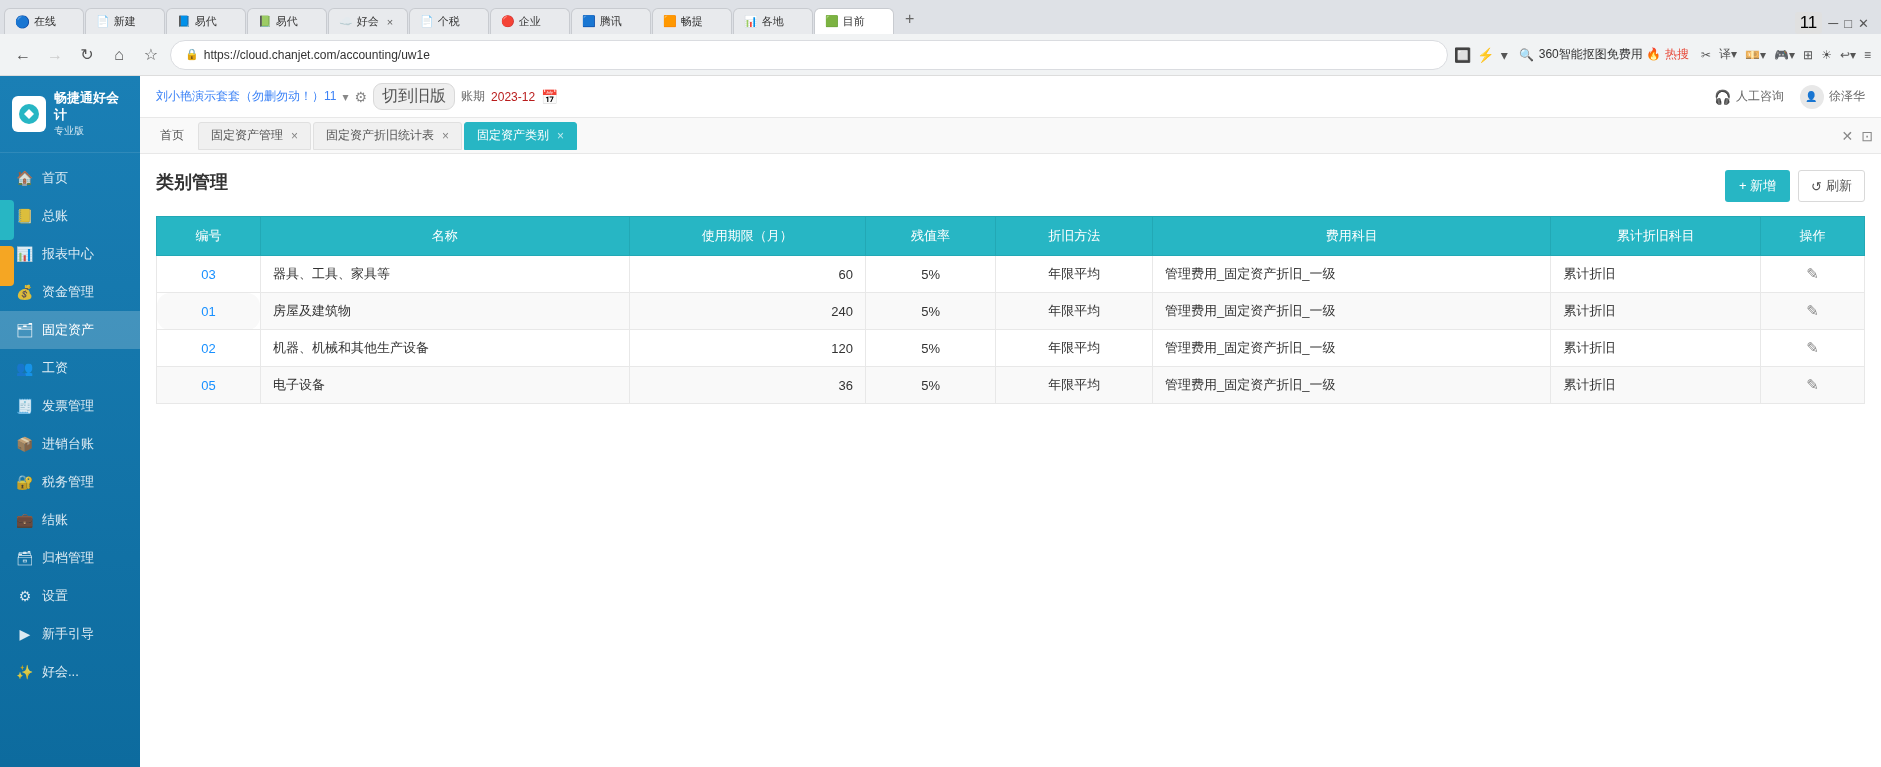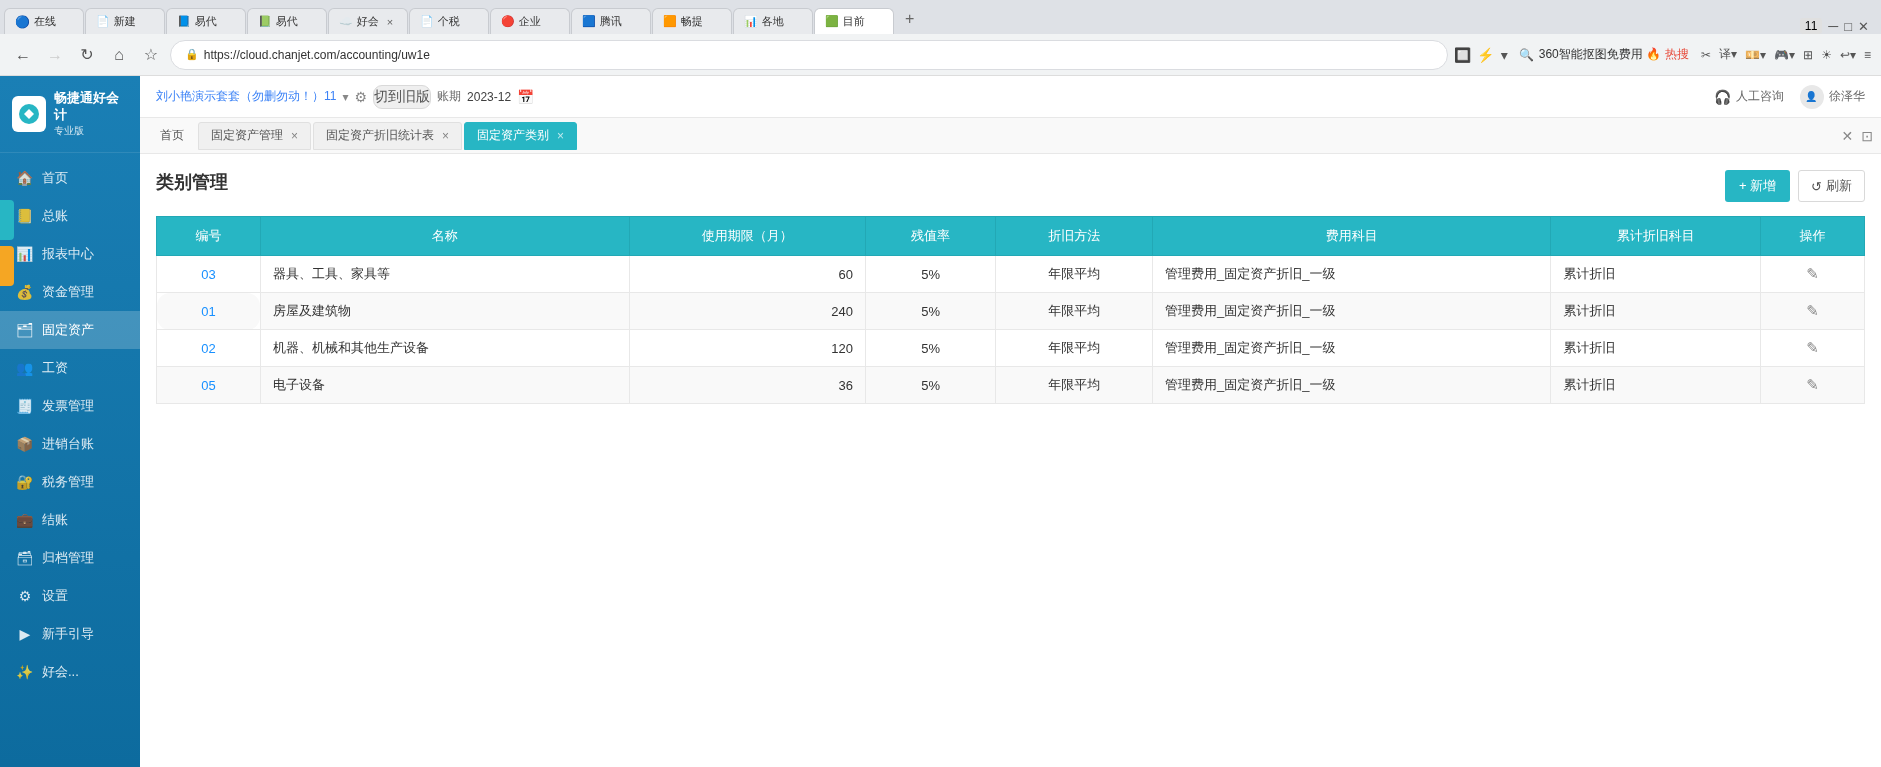--- a/index.html
+++ b/index.html
@@ -19,21 +19,21 @@
     .sidebar-item.active { background: rgba(255,255,255,0.2); color: #fff; }
     .sidebar-icon { width: 18px; height: 18px; display: flex; align-items: center; justify-content: center; font-size: 14px; flex-shrink: 0; }
 
     
     .main-content { flex: 1; display: flex; flex-direction: column; background: #fff; overflow: hidden; }
 
     
     .top-bar { display: flex; align-items: center; padding: 0 16px; height: 42px; background: #fff; border-bottom: 1px solid #e8e8e8; gap: 10px; flex-shrink: 0; }
     .account-info { display: flex; align-items: center; gap: 6px; font-size: 12px; color: #333; }
     .account-name { color: #3b82f6; cursor: pointer; }
-    .switch-btn { border: 1px solid #d9d9d9; padding: 2px 0; border-radius: 9px; font-size: 14px; cursor: pointer; color: #555; }
+    .switch-btn { border: 1px solid #d9d9d9; padding: 2px 8px; border-radius: 9px; font-size: 16px; cursor: pointer; color: #555; }
     .top-bar-right { margin-left: auto; display: flex; align-items: center; gap: 16px; font-size: 12px; color: #666; }
     .top-bar-user { display: flex; align-items: center; gap: 5px; cursor: pointer; }
     .user-avatar { width: 24px; height: 24px; background: #e8e8e8; border-radius: 50%; display: flex; align-items: center; justify-content: center; font-size: 10px; }
 
     
     .tab-bar { display: flex; align-items: center; border-bottom: 1px solid #e8e8e8; background: #f9f9f9; padding: 0 8px; height: 36px; flex-shrink: 0; gap: 2px; }
     .page-tab { display: flex; align-items: center; gap: 5px; padding: 0 12px; height: 28px; border: 1px solid #e0e0e0; border-radius: 3px 3px 0 0; font-size: 12px; cursor: pointer; color: #555; background: #f0f0f0; white-space: nowrap; }
     .page-tab.active { background: #27b6c4; color: #fff; border-color: #27b6c4; }
     .page-tab-close { font-size: 12px; color: inherit; margin-left: 3px; opacity: 0.7; }
     .tab-plain { background: transparent; border: none; color: #555; }
@@ -103,21 +103,21 @@
       <span style="color:#2e7d32;font-size:11px;">📊</span>
       <span>各地</span>
     </div>
     <div style="display:flex;align-items:center;padding:0 10px;height:26px;background:#fff;border-radius:6px 6px 0 0;font-size:11px;color:#333;min-width:80px;border:1px solid #c8cbd0;border-bottom:none;gap:4px;font-weight:500;">
       <span style="color:#2e7d32;font-size:11px;">🟩</span>
       <span>目前</span>
     </div>
     <span style="padding:0 10px;font-size:16px;color:#666;cursor:pointer;align-self:center;">+</span>
 
     <div style="margin-left:auto;display:flex;align-items:center;gap:6px;padding-right:12px;">
-      <span style="background:#e0e0e0;padding:1px 5px;border-radius:3px;font-size:12px;">11</span>
+      <span style="background:#e0e0e0;padding:1px 5px;border-radius:3px;font-size:17px;">11</span>
       <span style="cursor:pointer;font-size:14px;color:#555;">─</span>
       <span style="cursor:pointer;font-size:13px;color:#555;">□</span>
       <span style="cursor:pointer;font-size:13px;color:#555;">✕</span>
     </div>
   </div>
 
   <div style="display:flex;align-items:center;background:#f1f3f4;height:42px;padding:0 10px;gap:6px;border-bottom:1px solid #ddd;">
     <span style="width:26px;height:26px;display:flex;align-items:center;justify-content:center;border-radius:50%;cursor:pointer;color:#555;font-size:16px;">←</span>
     <span style="width:26px;height:26px;display:flex;align-items:center;justify-content:center;border-radius:50%;cursor:pointer;color:#ccc;font-size:16px;">→</span>
     <span style="width:26px;height:26px;display:flex;align-items:center;justify-content:center;border-radius:50%;cursor:pointer;color:#555;font-size:16px;">↻</span>
@@ -227,21 +227,21 @@
 
   <div class="main-content">
 
     <div class="top-bar">
       <div class="account-info">
         <span class="account-name">刘小艳演示套套（勿删勿动！）11</span>
         <span style="color:#888;font-size:12px;">▾</span>
         <span style="font-size:14px;color:#888;cursor:pointer;">⚙</span>
         <button class="switch-btn">切到旧版</button>
         <span style="color:#666;font-size:12px;">账期</span>
-        <span style="color:#404040;font-size:12px;">2023-12</span>
+        <span style="color:#b91c1c;font-size:12px;">2023-12</span>
         <span style="cursor:pointer;font-size:14px;color:#888;">📅</span>
       </div>
       <div class="top-bar-right">
         <div style="display:flex;align-items:center;gap:4px;cursor:pointer;">
           <span style="font-size:14px;">🎧</span>
           <span>人工咨询</span>
         </div>
         <div class="top-bar-user">
           <div class="user-avatar">
             <span>👤</span>

